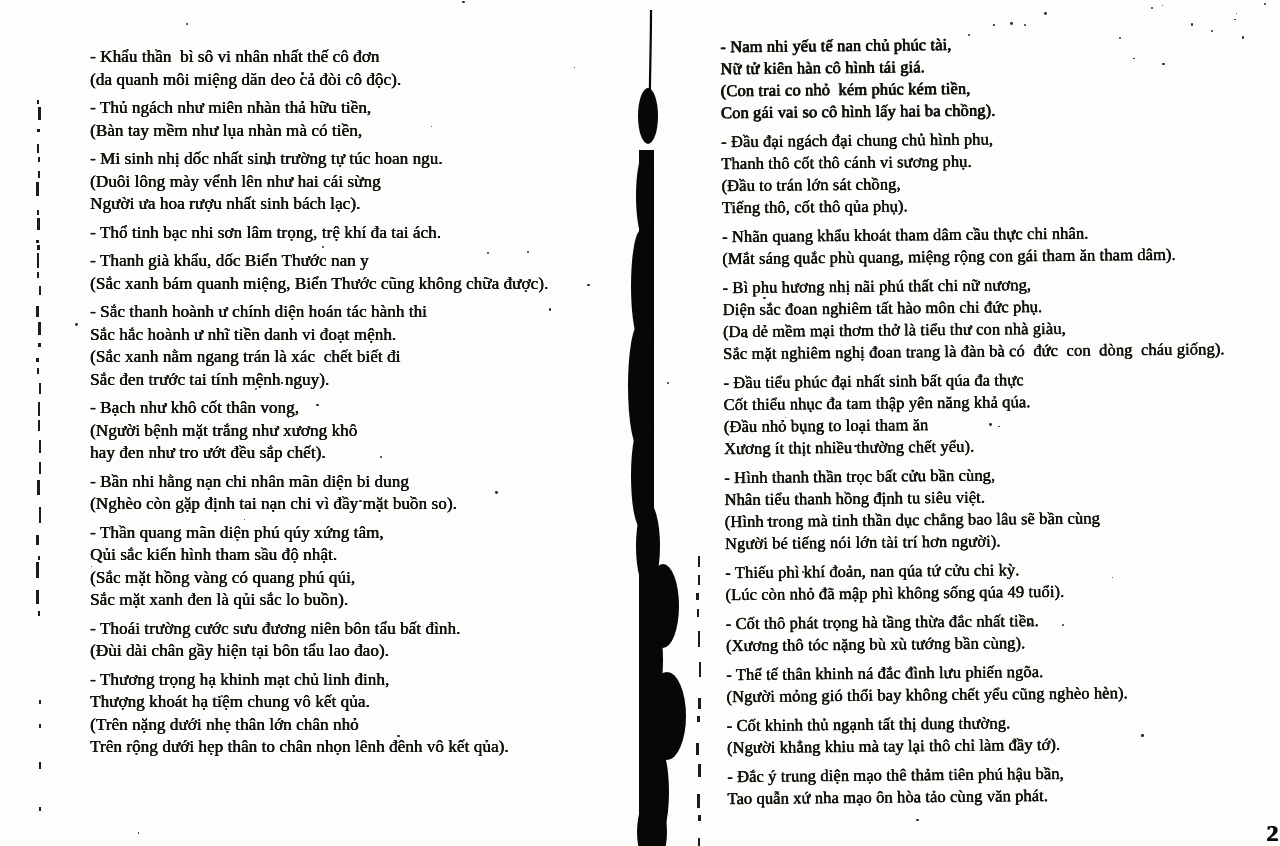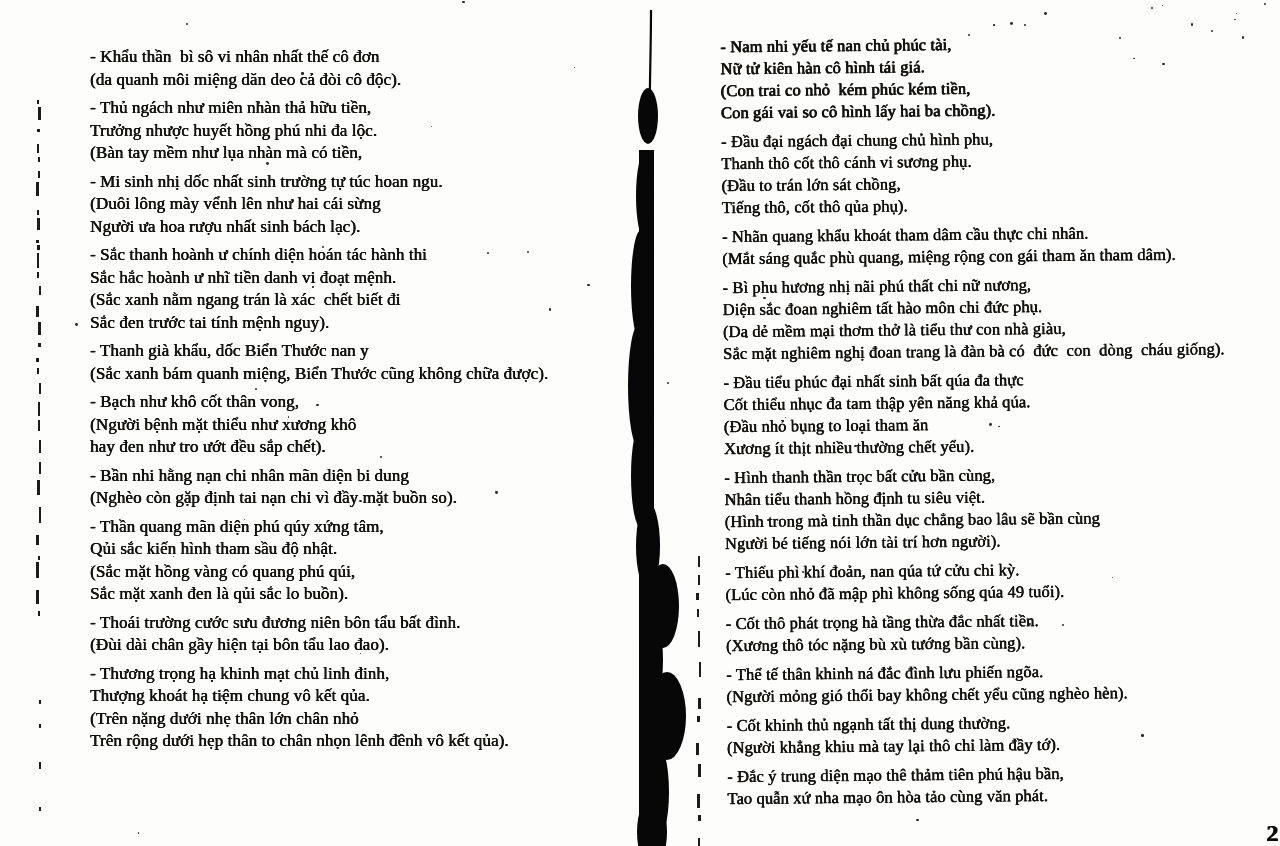--- a/index.html
+++ b/index.html
@@ -40,43 +40,43 @@
 
 <div class="sheet">
 
   <div class="col col-left">
       <p class="stanza">
         <span class="line">- Khẩu thần  bì sô vi nhân nhất thế cô đơn</span>
         <span class="line">(da quanh môi miệng dăn deo cả đòi cô độc).</span>
       </p>
       <p class="stanza">
         <span class="line">- Thủ ngách như miên nhàn thả hữu tiền,</span>
-        <span class="line">Trưởng nhược huyết hồng phú nhi đa lộc.</span>
         <span class="line">(Bàn tay mềm như lụa nhàn mà có tiền,</span>
       </p>
       <p class="stanza">
         <span class="line">- Mi sinh nhị dốc nhất sinh trường tự túc hoan ngu.</span>
         <span class="line">(Duôi lông mày vểnh lên như hai cái sừng</span>
         <span class="line">Người ưa hoa rượu nhất sinh bách lạc).</span>
       </p>
       <p class="stanza">
+        <span class="line">- Thổ tinh bạc nhi sơn lâm trọng, trệ khí đa tai ách.</span>
+      </p>
+      <p class="stanza">
+        <span class="line">- Thanh già khẩu, dốc Biển Thước nan y</span>
+        <span class="line">(Sắc xanh bám quanh miệng, Biển Thước cũng không chữa được).</span>
       </p>
       <p class="stanza">
         <span class="line">- Sắc thanh hoành ư chính diện hoán tác hành thi</span>
         <span class="line">Sắc hắc hoành ư nhĩ tiền danh vi đoạt mệnh.</span>
         <span class="line">(Sắc xanh nằm ngang trán là xác  chết biết đi</span>
         <span class="line">Sắc đen trước tai tính mệnh nguy).</span>
       </p>
       <p class="stanza">
-        <span class="line">- Thanh già khẩu, dốc Biển Thước nan y</span>
-        <span class="line">(Sắc xanh bám quanh miệng, Biển Thước cũng không chữa được).</span>
-      </p>
-      <p class="stanza">
         <span class="line">- Bạch như khô cốt thân vong,</span>
-        <span class="line">(Người bệnh mặt thiểu như xương khô</span>
+        <span class="line">(Người bệnh mặt trắng như xương khô</span>
         <span class="line">hay đen như tro ướt đều sắp chết).</span>
       </p>
       <p class="stanza">
         <span class="line">- Bần nhi hằng nạn chi nhân mãn diện bi dung</span>
         <span class="line">(Nghèo còn gặp định tai nạn chi vì đầy mặt buồn so).</span>
       </p>
       <p class="stanza">
         <span class="line">- Thần quang mãn diện phú qúy xứng tâm,</span>
         <span class="line">Qủi sắc kiến hình tham sầu độ nhật.</span>
         <span class="line">(Sắc mặt hồng vàng có quang phú qúi,</span>

